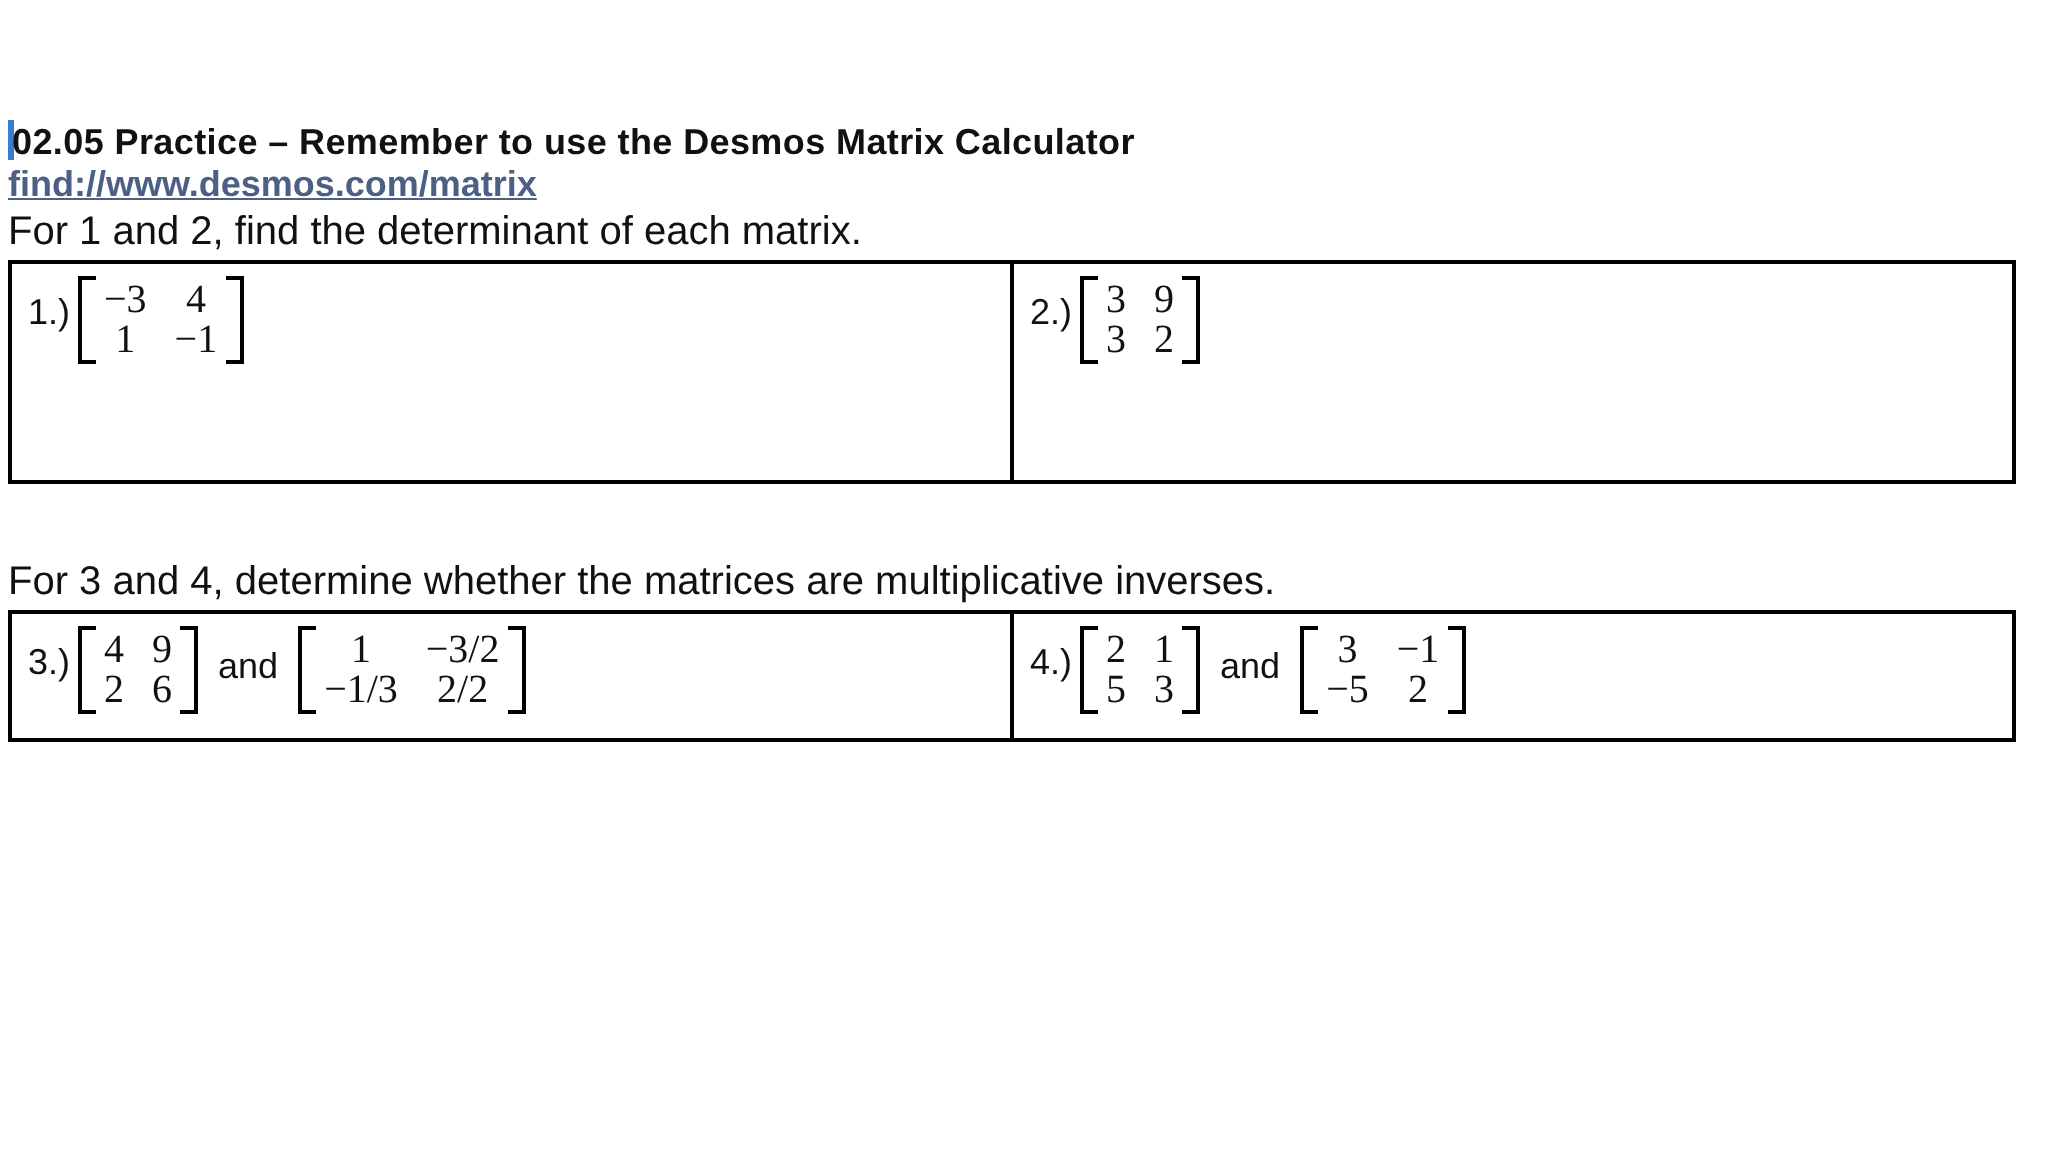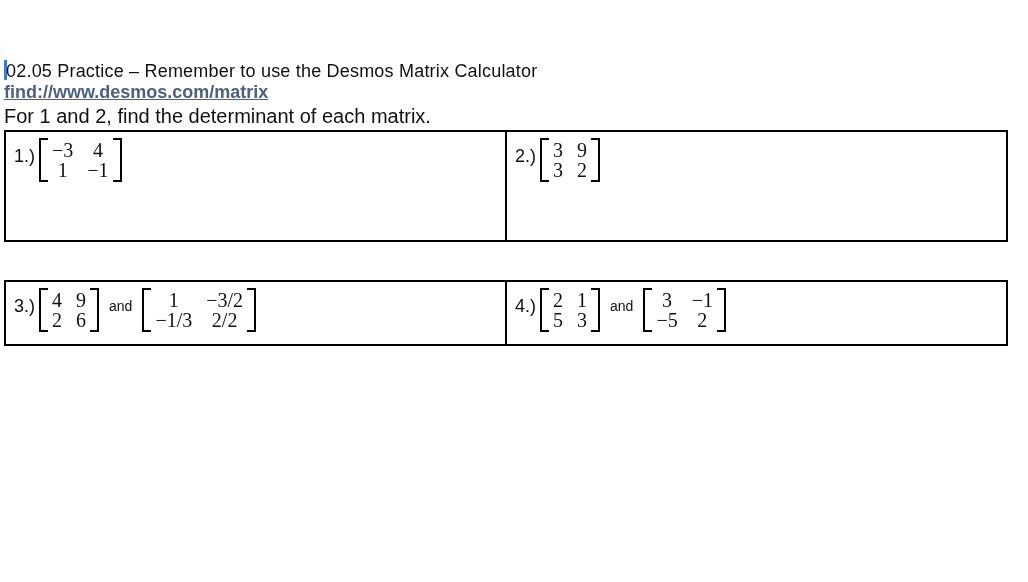--- a/index.html
+++ b/index.html
@@ -9,21 +9,21 @@
     font-family: -apple-system, "Segoe UI", Arial, sans-serif;
     color: #111;
     width: 1028px;
     height: 582px;
     overflow: hidden;
     font-size: 18px;
   }
   .spacer-top { height: 60px; }
   .content { padding-left: 4px; }
   .title-line {
-    font-weight: 400;
+    font-weight: 700;
     letter-spacing: 0.2px;
   }
   .cursor {
     display: inline-block;
     width: 3px;
     height: 20px;
     background: #3a7bd5;
     vertical-align: -3px;
     margin-right: -1px;
   }
@@ -44,21 +44,21 @@
   table.grid td {
     border: 2px solid #000;
     vertical-align: top;
     padding: 4px 8px 0 8px;
     width: 50%;
     height: 104px;
   }
   table.grid.short td { height: 58px; }
   .prob { display: flex; align-items: flex-start; gap: 4px; }
   .num { font-size: 18px; padding-top: 10px; }
-  .and { padding: 12px 6px 0 6px; font-size: 14px; }
+  .and { padding: 12px 6px 0 6px; font-size: 18px; }
 
   
   .mat {
     display: inline-flex;
     align-items: stretch;
     font-family: "Cambria Math", "Times New Roman", serif;
     font-size: 20px;
     line-height: 1.0;
     margin-top: 2px;
   }
@@ -135,20 +135,21 @@
             <span class="br r"></span>
           </span>
         </div>
       </td>
     </tr>
   </tbody>
     </table>
 
   <div class="gap"></div>
 
+  <div class="instr">For 3 and 4, determine whether the matrices are multiplicative inverses.</div>
 
   <table class="grid short">
     <tbody>
         <tr>
       <td>
         <div class="prob">
           <span class="num">3.)</span>
           <span class="mat">
             <span class="br l"></span>
             <span class="cells">

